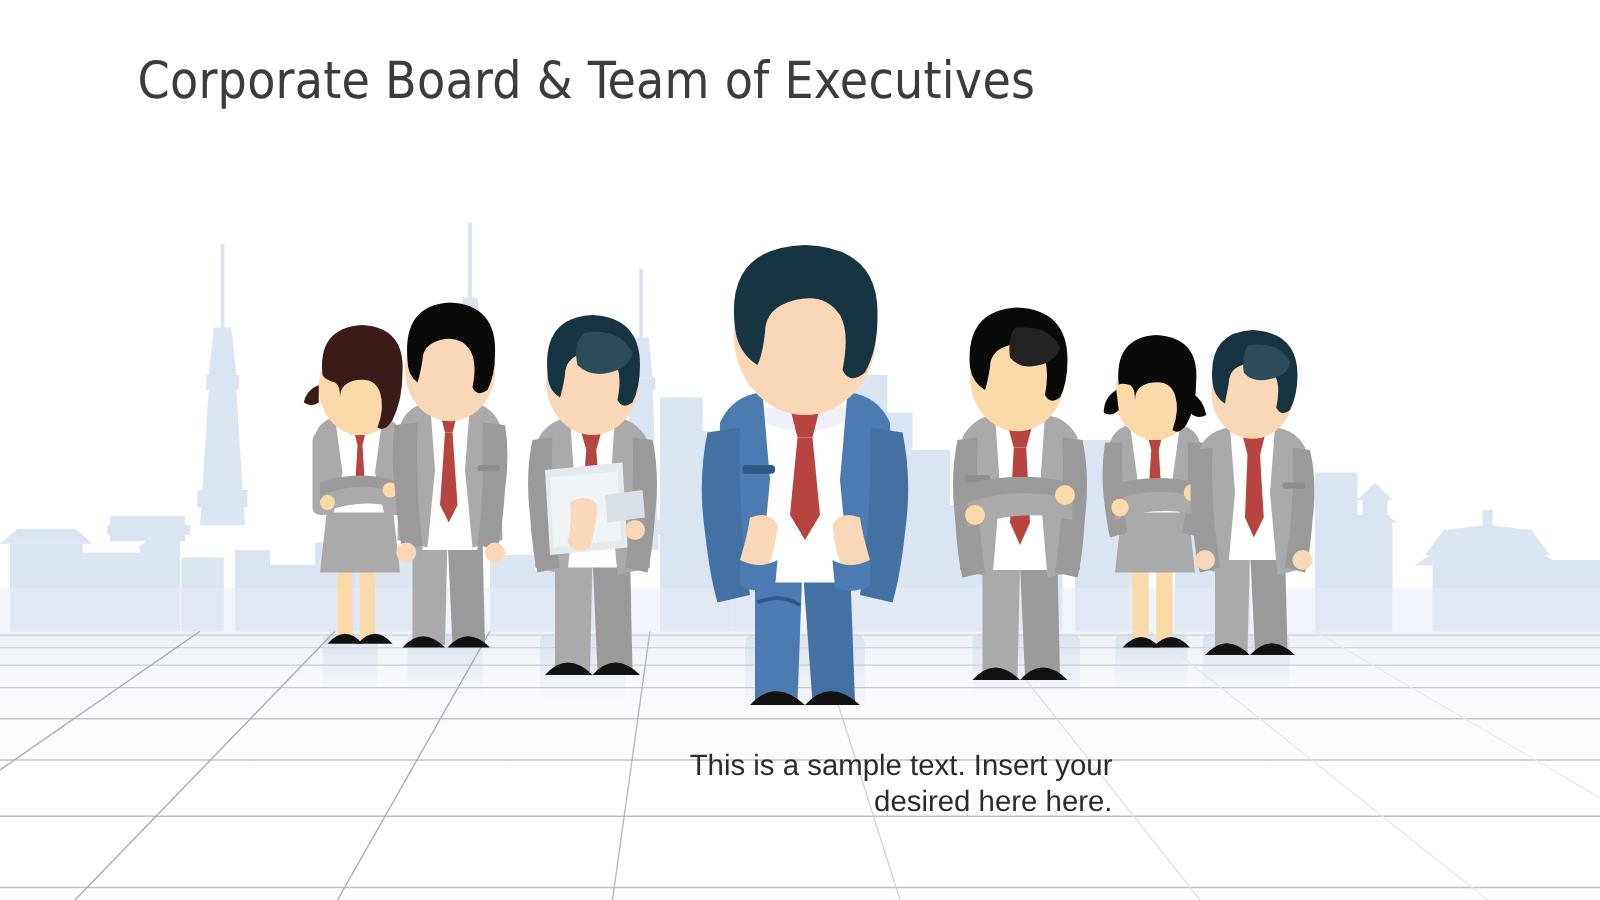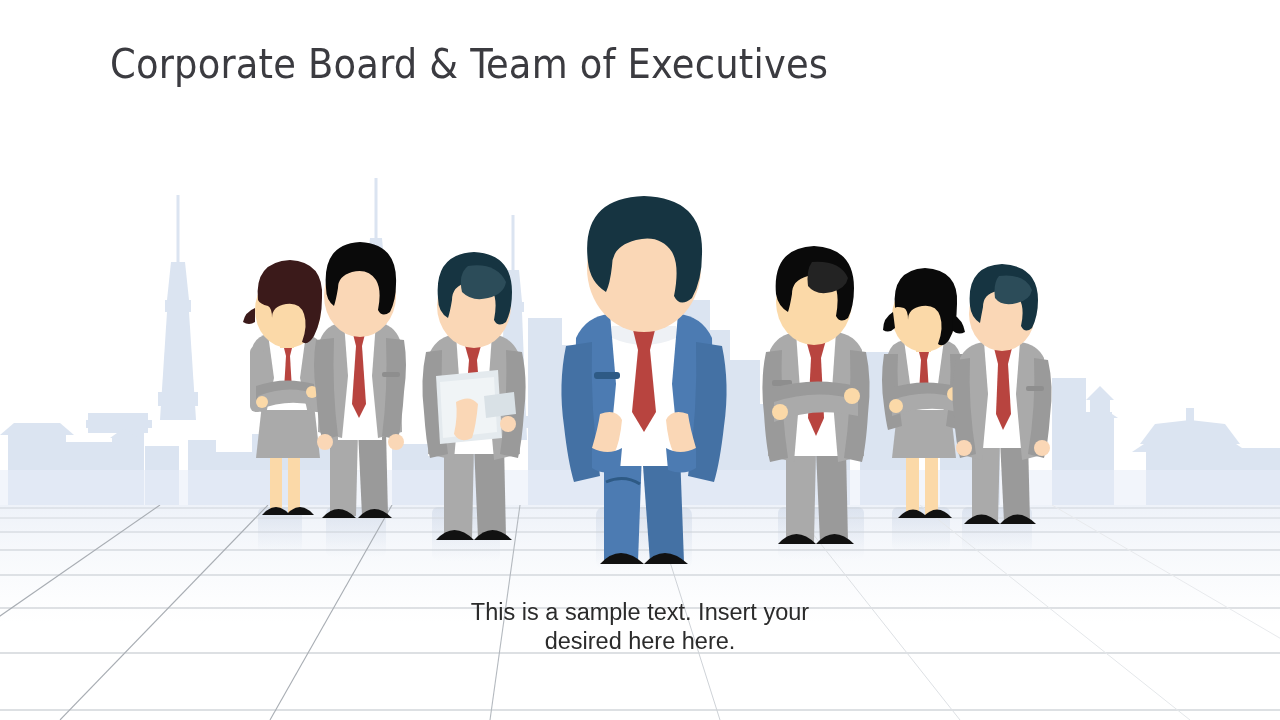--- a/index.html
+++ b/index.html
@@ -30,21 +30,21 @@
     font-weight:400;
     letter-spacing:0.2px;
     color:#3b3b40;
     white-space:nowrap;
     line-height:1.2;
     margin-left:32px;
   }
   
   #caption{
     position:absolute;left:390px;top:598px;width:500px;
-    text-align:center;
+    text-align:right;
     font-family:"Liberation Sans",sans-serif;
     font-size:23.5px;
     line-height:29px;
     color:#2b2b2b;
   }
   #caption .l2{display:block;}
   
   #people{
     position:absolute;left:0;top:0;width:1280px;height:720px;
   }

